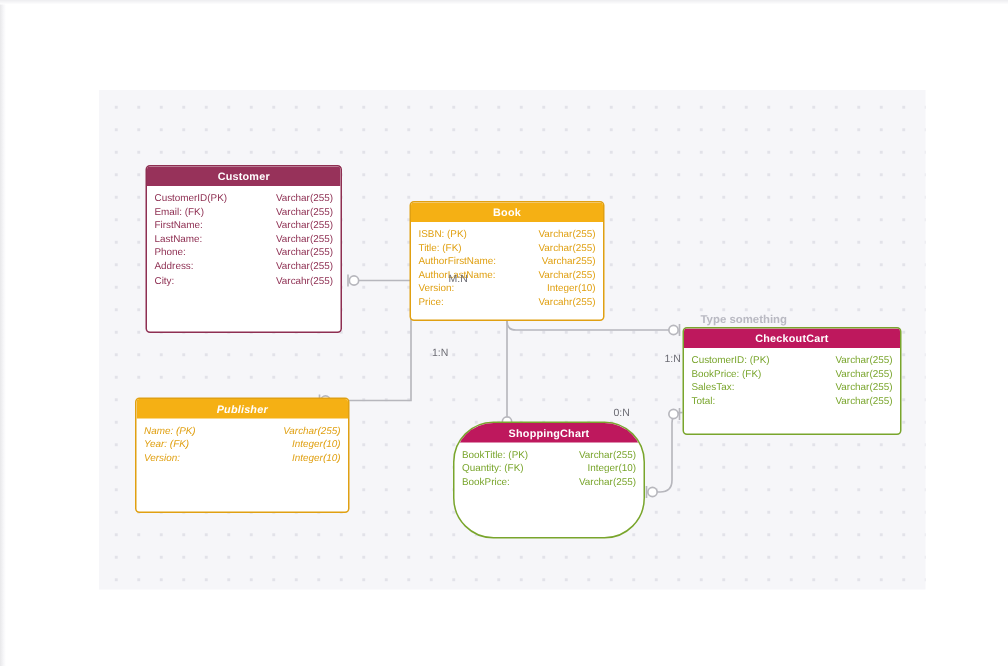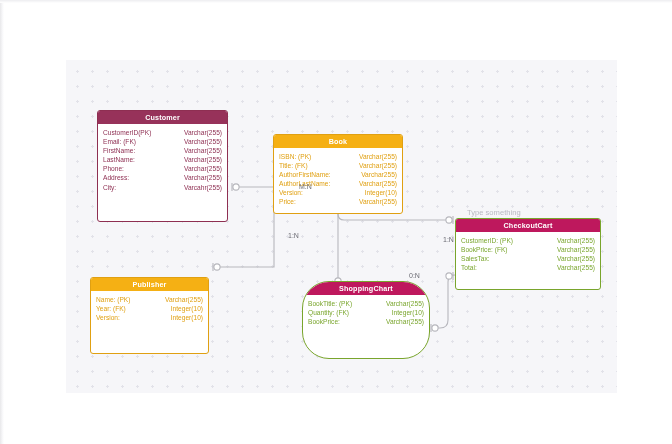--- a/index.html
+++ b/index.html
@@ -94,21 +94,21 @@
         <path d="M 387,156 L 387,164"></path>
         <path d="M 387,212 L 387,220"></path>
         <path d="M 365,264 L 365,272"></path>
         <path d="M 268,224 L 276,224"></path>
         <path d="M 268,114 L 276,114"></path>
         <path d="M 166,123 L 166,131"></path>
         <path d="M 147,203 L 147,211"></path>
       </g>
     </svg>
 
-    <div class="ghost-lbl" style="left:401px;top:148px;">Type something</div>
+    <div class="ghost-lbl" style="left:401px;top:148px;font-weight:bold;">Type something</div>
 
     <div id="entities-layer">
         <div class="ent t-maroon" style="left: 31px; top: 50px; width: 131px; height: 112px;">
           <div class="hdr">Customer</div>
           <div class="body">
             <div class="row">
               <span class="nm">CustomerID(PK)</span>
               <span class="ty">Varchar(255)</span>
             </div>
             <div class="row">
@@ -159,21 +159,21 @@
             <div class="row">
               <span class="nm">Version:</span>
               <span class="ty">Integer(10)</span>
             </div>
             <div class="row">
               <span class="nm">Price:</span>
               <span class="ty">Varcahr(255)</span>
             </div>
           </div>
         </div>
-        <div class="ent t-amber" style="left: 24px; top: 217px; width: 119px; height: 77px;">
+        <div class="ent t-amber" style="left: 24px; top: 205px; width: 143px; height: 77px; font-style: italic;">
           <div class="hdr">Publisher</div>
           <div class="body">
             <div class="row">
               <span class="nm">Name: (PK)</span>
               <span class="ty">Varchar(255)</span>
             </div>
             <div class="row">
               <span class="nm">Year: (FK)</span>
               <span class="ty">Integer(10)</span>
             </div>

